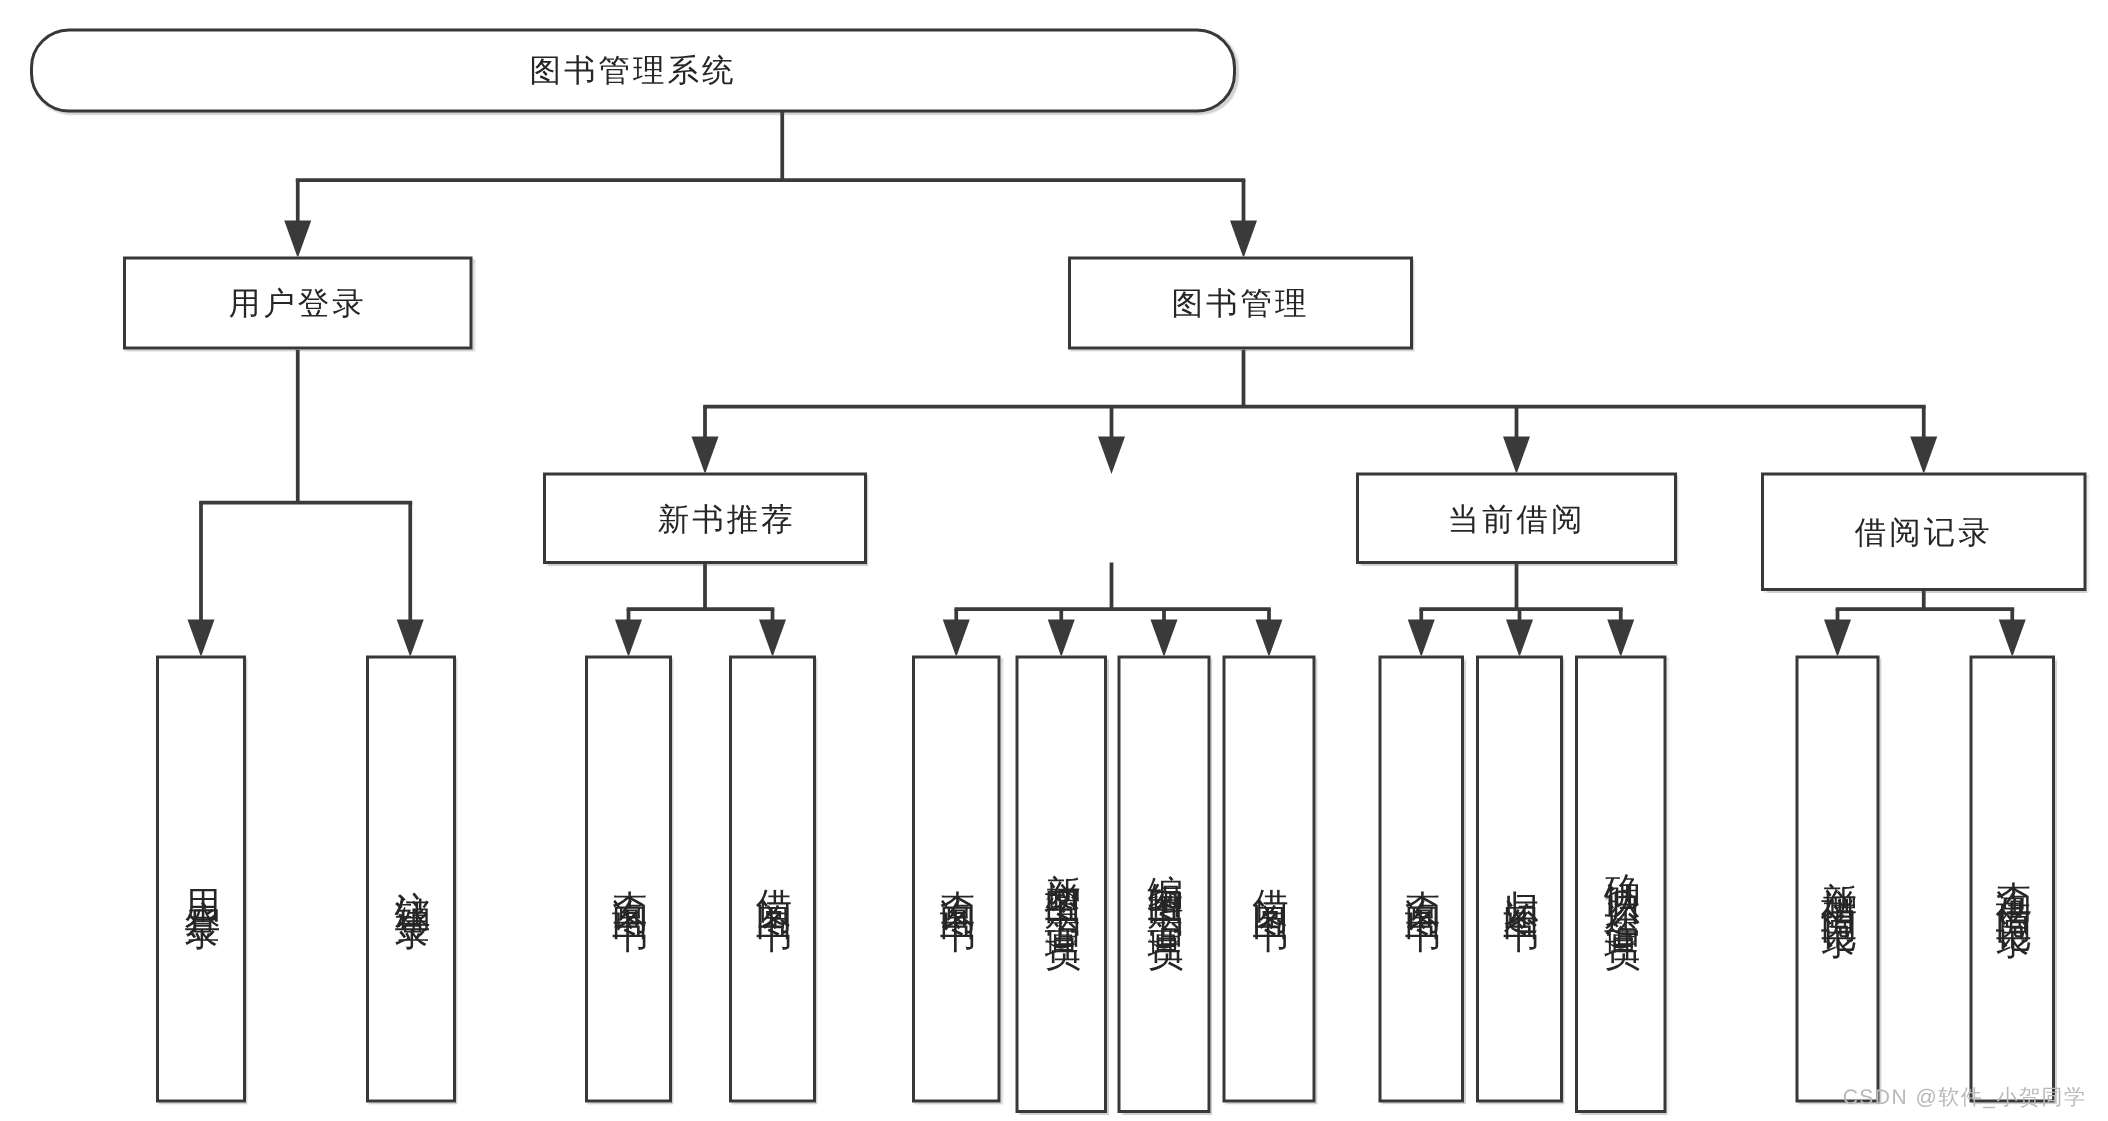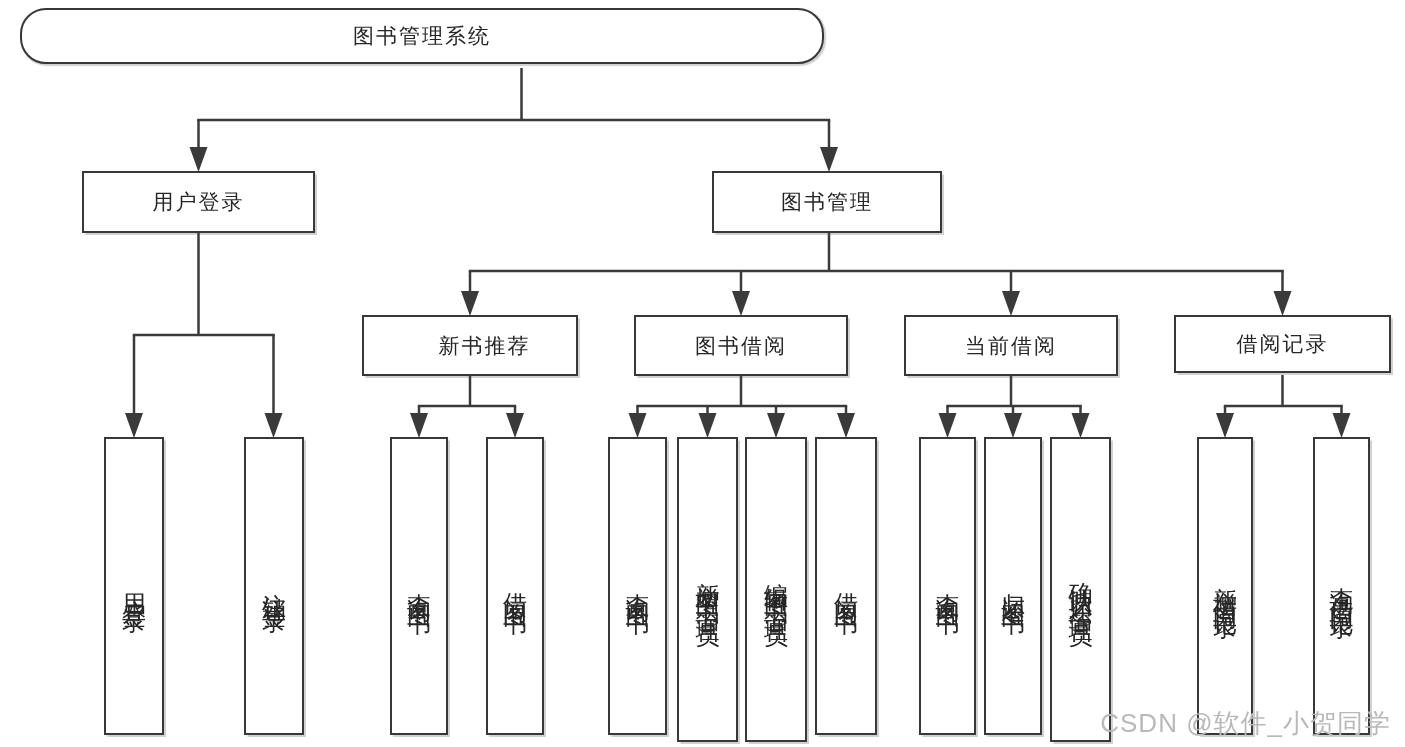--- a/index.html
+++ b/index.html
@@ -14,21 +14,21 @@
     display:flex;align-items:center;justify-content:center;
     box-shadow:1.5px 1.5px 1px rgba(90,90,90,0.28);
   }
   .h-node{font-size:21px;letter-spacing:2px;white-space:nowrap;}
   .v-node{
     writing-mode:vertical-rl;text-orientation:mixed;
     font-size:24px;letter-spacing:6px;line-height:1;
   }
   #watermark{
     position:absolute;right:14px;bottom:6px;
-    font-size:26px;color:#b9b9b9;letter-spacing:1px;white-space:nowrap;margin-top:40px;
+    font-size:14px;color:#b9b9b9;letter-spacing:1px;white-space:nowrap;margin-top:40px;
   }
 </style>
 </head>
 <body>
 
 <div id="stage">
 
   <svg id="wires" width="1405" height="747" viewBox="0 0 1405 747">
     <g stroke="#3a3a3a" stroke-width="2.5" fill="#3a3a3a">
 
@@ -100,29 +100,28 @@
         <line x1="1282.5" y1="375" x2="1282.5" y2="407"></line>
         <line x1="1223.8" y1="406" x2="1342.8" y2="406"></line>
         <line x1="1225" y1="406" x2="1225" y2="416"></line>
         <line x1="1341.5" y1="406" x2="1341.5" y2="416"></line>
         <polygon points="1216,413 1234,413 1225,438" stroke="none"></polygon>
         <polygon points="1332.5,413 1350.5,413 1341.5,438" stroke="none"></polygon>
       </g>
     </g>
   </svg>
 
-  <div class="node h-node" style="left:20px;top:8px;width:804px;height:56px;border-radius:26px;">图书管理系统</div>
+  <div class="node h-node" style="left:20px;top:19px;width:804px;height:56px;border-radius:26px;">图书管理系统</div>
 
   <div class="node h-node" style="left:82px;top:171px;width:233px;height:62px;">用户登录</div>
   <div class="node h-node" style="left:712px;top:171px;width:230px;height:62px;">图书管理</div>
 
   <div class="node h-node" style="left:362px;top:315px;width:216px;height:61px;padding-left:29px;">新书推荐</div>
-  <div class="node h-node" style="left:634px;top:315px;width:214px;height:61px;">图书借阅</div>
   <div class="node h-node" style="left:904px;top:315px;width:214px;height:61px;">当前借阅</div>
-  <div class="node h-node" style="left:1174px;top:315px;width:217px;height:58px;">借阅记录</div>
+  <div class="node h-node" style="left:1174px;top:315px;width:217px;height:79px;">借阅记录</div>
 
   <div class="node v-node" style="left:104px;top:437px;width:60px;height:298px;">用户登录</div>
   <div class="node v-node" style="left:244px;top:437px;width:60px;height:298px;">注销登录</div>
 
   <div class="node v-node" style="left:390px;top:437px;width:58px;height:298px;">查询图书</div>
   <div class="node v-node" style="left:486px;top:437px;width:58px;height:298px;">借阅图书</div>
 
   <div class="node v-node" style="left:608px;top:437px;width:59px;height:298px;">查询图书</div>
   <div class="node v-node" style="left:677px;top:437px;width:61px;height:305px;">新增图书（管理员）</div>
   <div class="node v-node" style="left:745px;top:437px;width:62px;height:305px;">编辑图书（管理员）</div>

